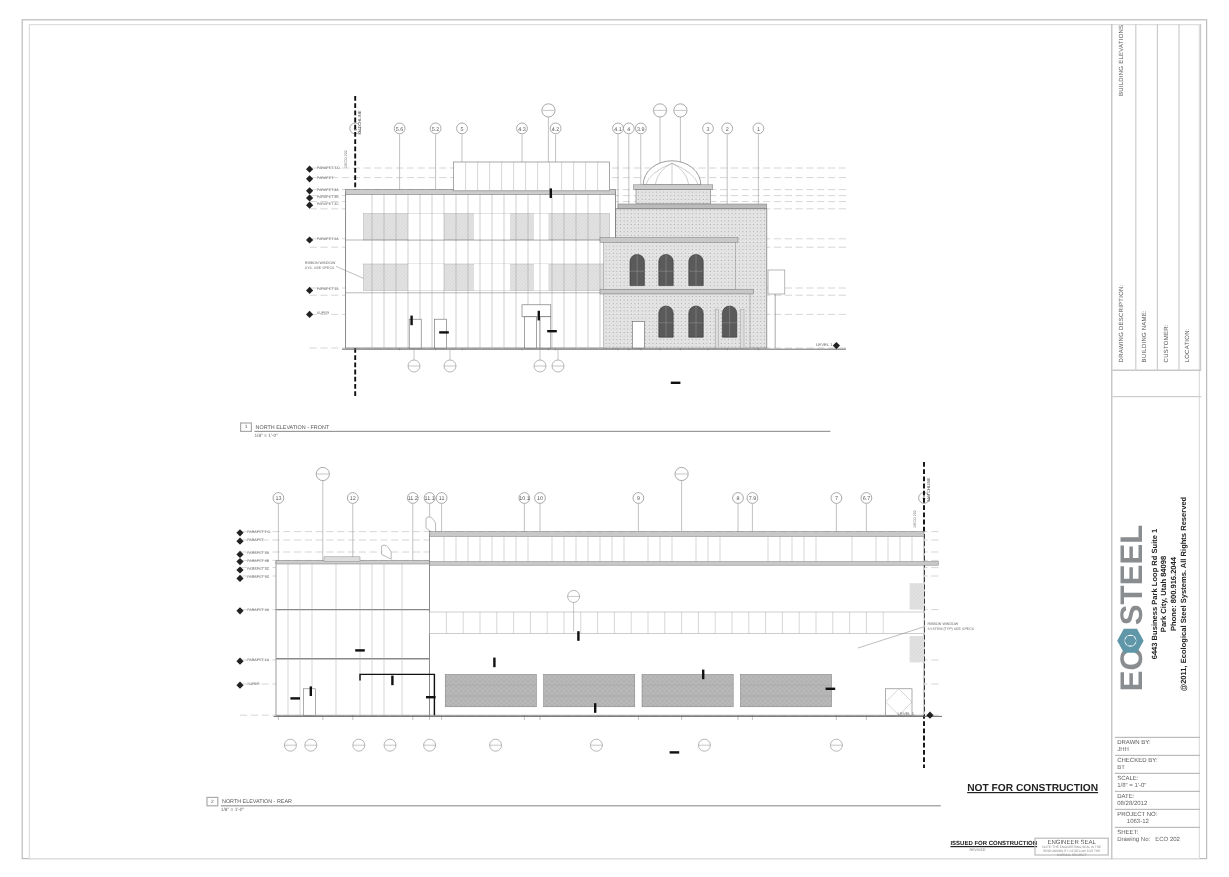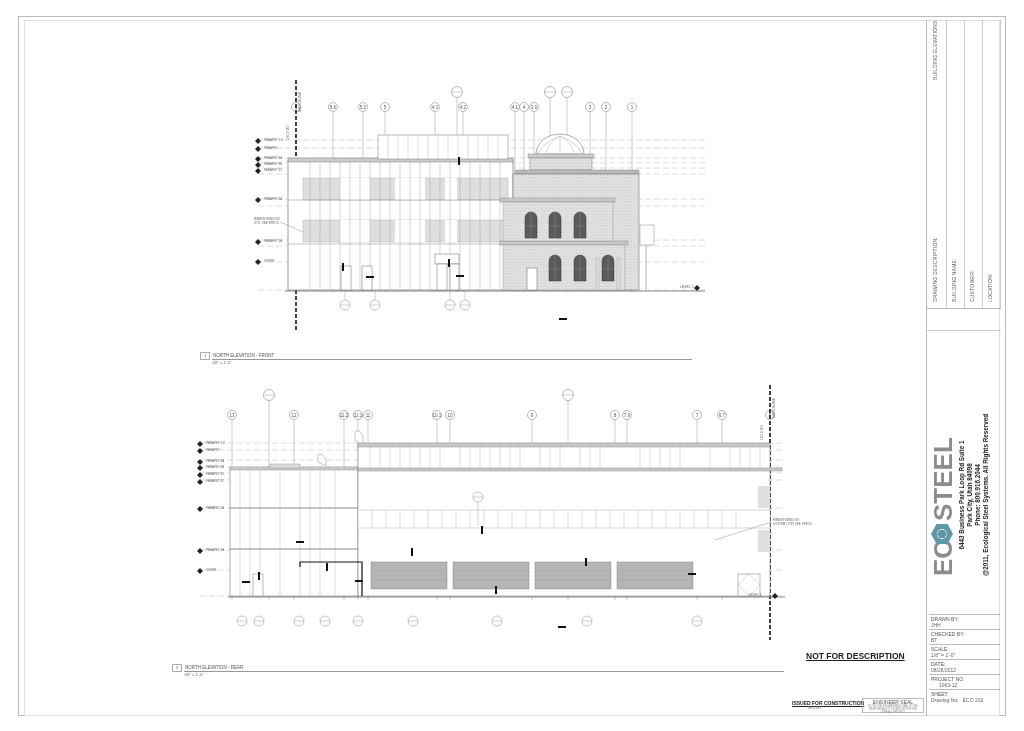--- a/index.html
+++ b/index.html
@@ -558,21 +558,21 @@
   <span class="num">1</span><span>NORTH ELEVATION - FRONT</span>
   <div class="line" style="left:12px;width:480px;"></div>
   <div class="scale">1/8" = 1'-0"</div>
 </div>
 <div class="elev-title" style="left:172px;top:664px;">
   <span class="num">2</span><span>NORTH ELEVATION - REAR</span>
   <div class="line" style="left:12px;width:600px;"></div>
   <div class="scale">1/8" = 1'-0"</div>
 </div>
 
-<div class="nfc">NOT FOR DESCRIPTION</div>
+<div class="nfc">NOT FOR CONSTRUCTION</div>
 <div class="ifc">ISSUED FOR CONSTRUCTION</div>
 <div class="ifc-sub">REVISED</div>
 <div class="seal">
   <div>ENGINEER SEAL</div>
   <div class="note">NOTE: THE ENGINEERING SEAL IS THE RESPONSIBILITY OF BELOW FOR THE OVERALL PROJECT</div>
 </div>
 
 <div class="tb">
   <div class="tb-col" style="left:0;width:20px;">
     <div class="vtext" style="left:5px;top:282px;">DRAWING DESCRIPTION:</div>

